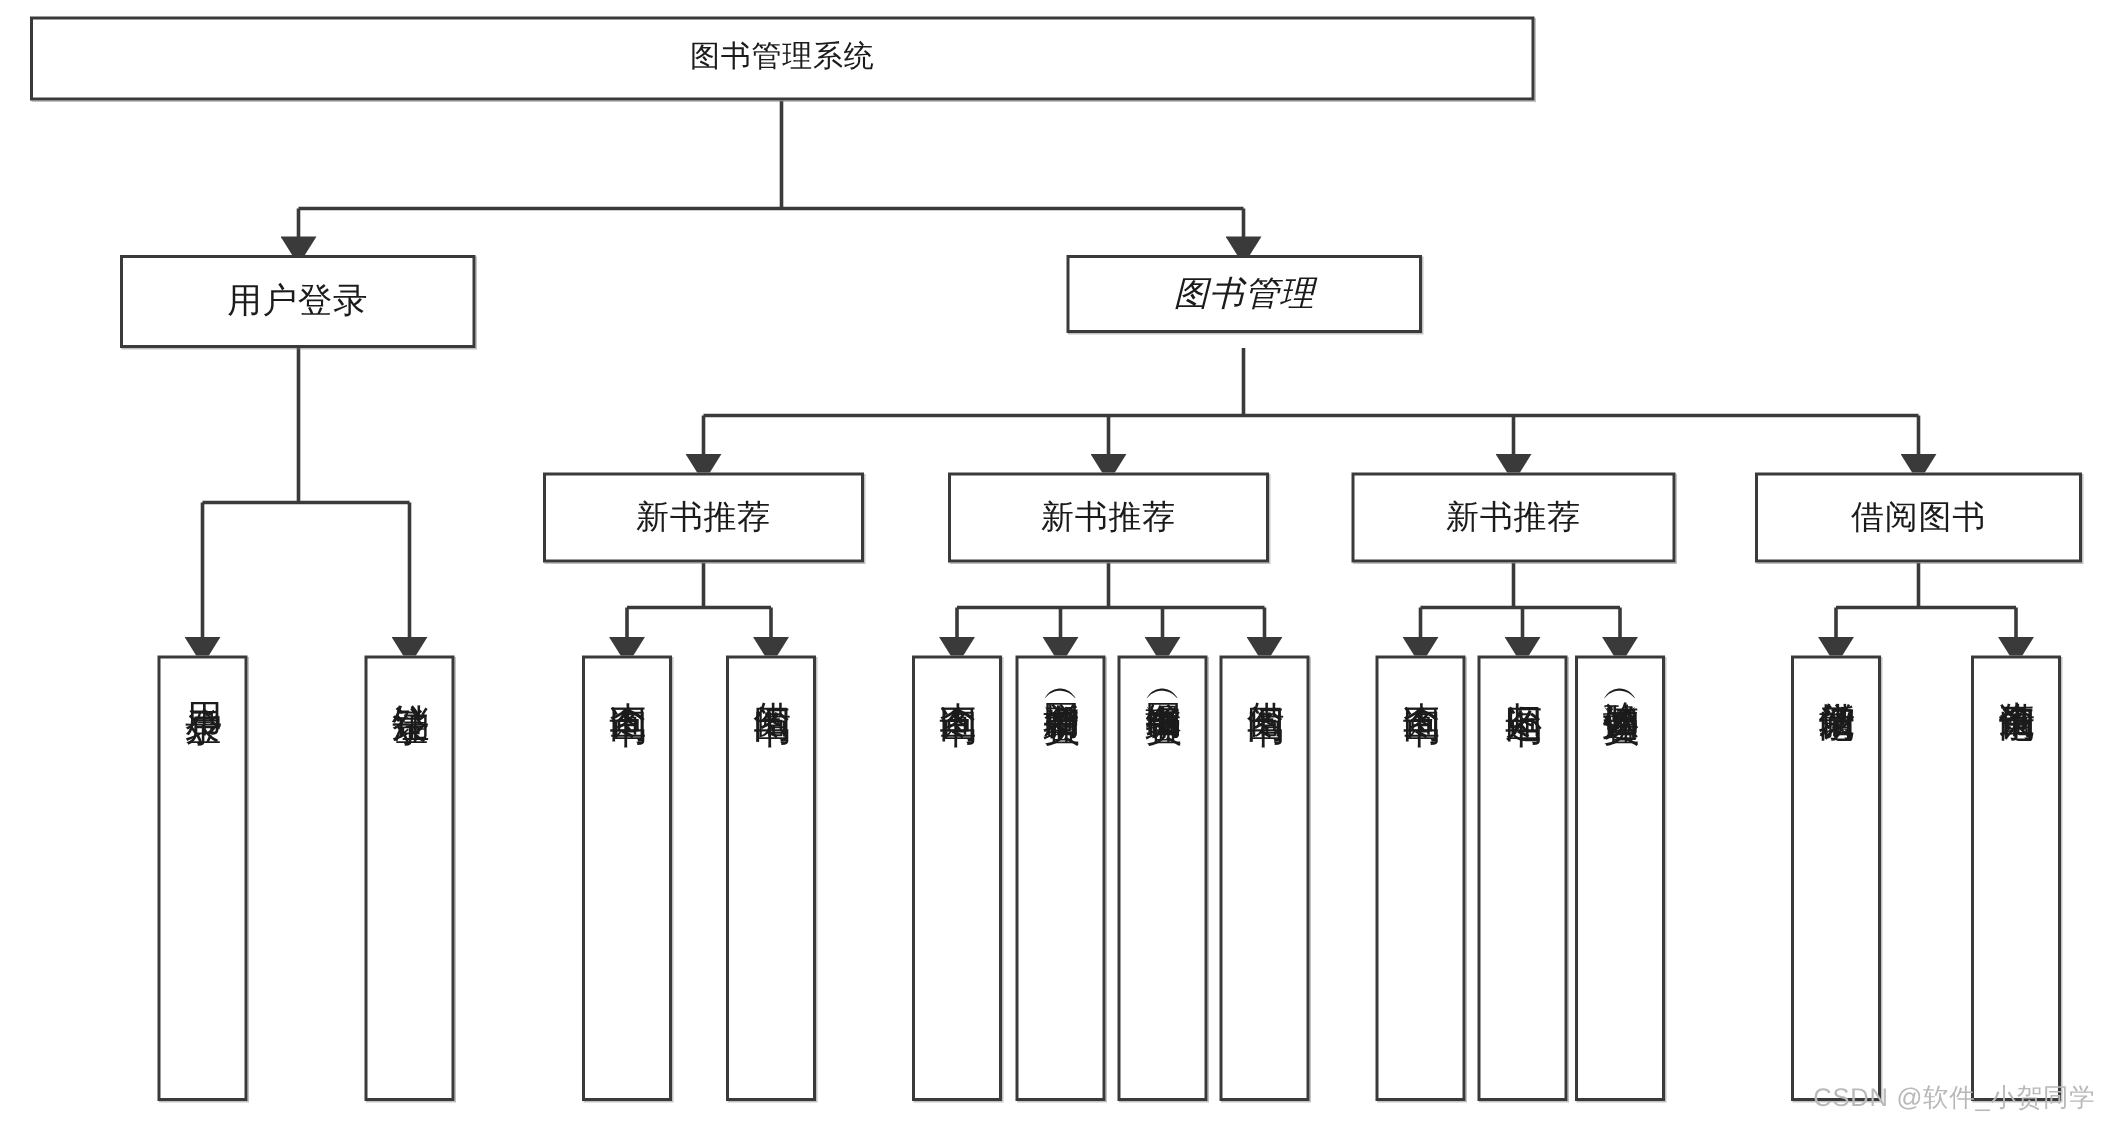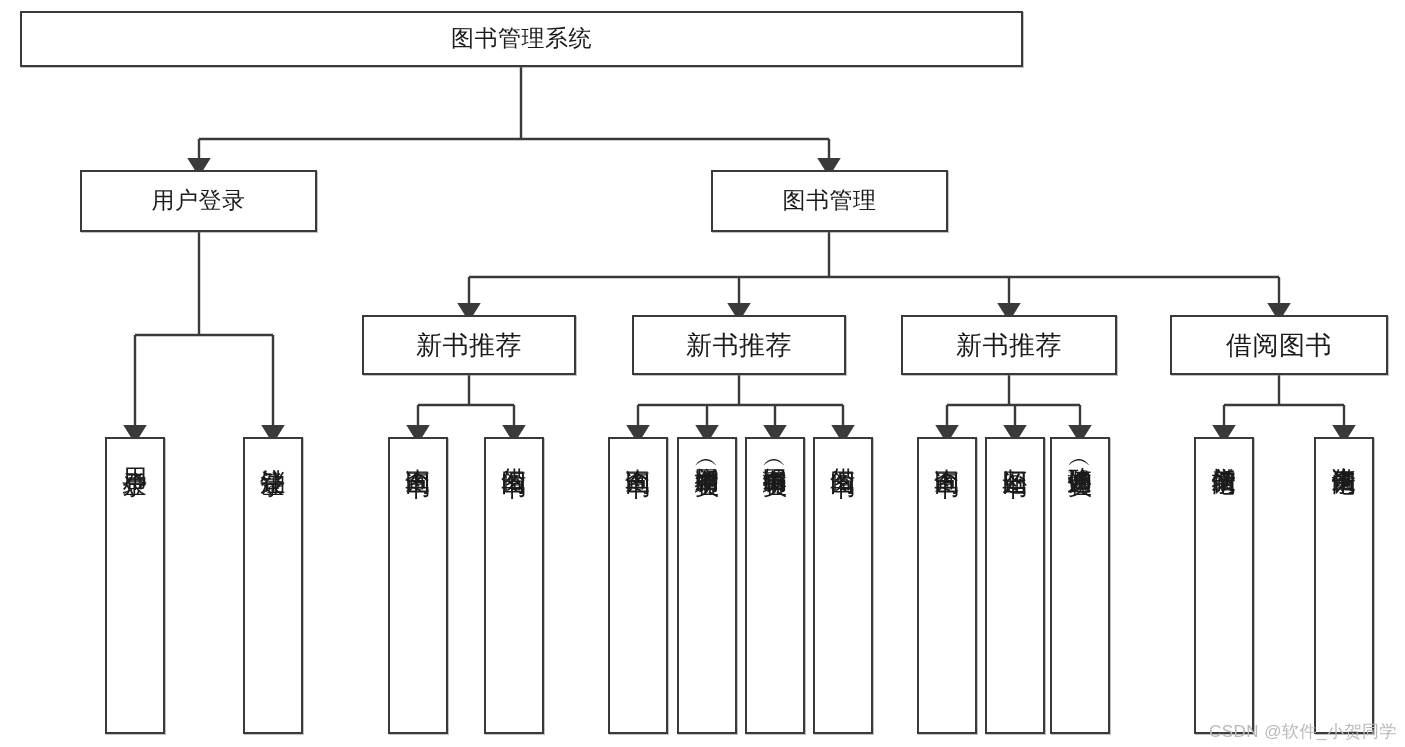--- a/index.html
+++ b/index.html
@@ -35,23 +35,23 @@
     justify-content: center;
     color: #1b1b1b;
     box-shadow: 1px 1px 0 rgba(120,120,120,0.45);
   }
   .node .node-label {
     display: block;
     text-align: center;
     line-height: 1.18;
     letter-spacing: 0.5px;
   }
-  .node-root .node-label { font-size: 23px; }
+  .node-root .node-label { font-size: 20px; }
   .node-l2 .node-label { font-size: 23px; }
-  .node-l3 .node-label { font-size: 26px; }
+  .node-l3 .node-label { font-size: 22px; }
   .node-leaf {
     align-items: flex-start;
     justify-content: center;
     padding-top: 9px;
   }
   .node-leaf .node-label {
     writing-mode: vertical-rl;
     text-orientation: upright;
     font-size: 25px;
     line-height: 1.06;
@@ -118,21 +118,21 @@
       <line x1="1344" y1="405" x2="1344" y2="427" stroke="#3a3a3a" stroke-width="2.4" marker-end="url(#ah)"></line>
     </svg>
 
   <div class="node node-root" id="node-root" style="left: 20px; top: 11px; width: 1003px; height: 56px;">
     <span class="node-label">图书管理系统</span>
   </div>
 
   <div class="node node-l2" id="node-l2-0" style="left: 80px; top: 170px; width: 237px; height: 62px;">
     <span class="node-label">用户登录</span>
   </div>
-  <div class="node node-l2" id="node-l2-1" style="left: 711px; top: 170px; width: 237px; height: 62px;">
+  <div class="node node-l2" id="node-l2-1" style="left: 711px; top: 170px; width: 237px; height: 52px; font-style: italic;">
     <span class="node-label">图书管理</span>
   </div>
 
   <div class="node node-l3" id="node-l3-0" style="left: 362px; top: 315px; width: 214px; height: 60px;">
     <span class="node-label">新书推荐</span>
   </div>
   <div class="node node-l3" id="node-l3-1" style="left: 632px; top: 315px; width: 214px; height: 60px;">
     <span class="node-label">新书推荐</span>
   </div>
   <div class="node node-l3" id="node-l3-2" style="left: 901px; top: 315px; width: 216px; height: 60px;">

